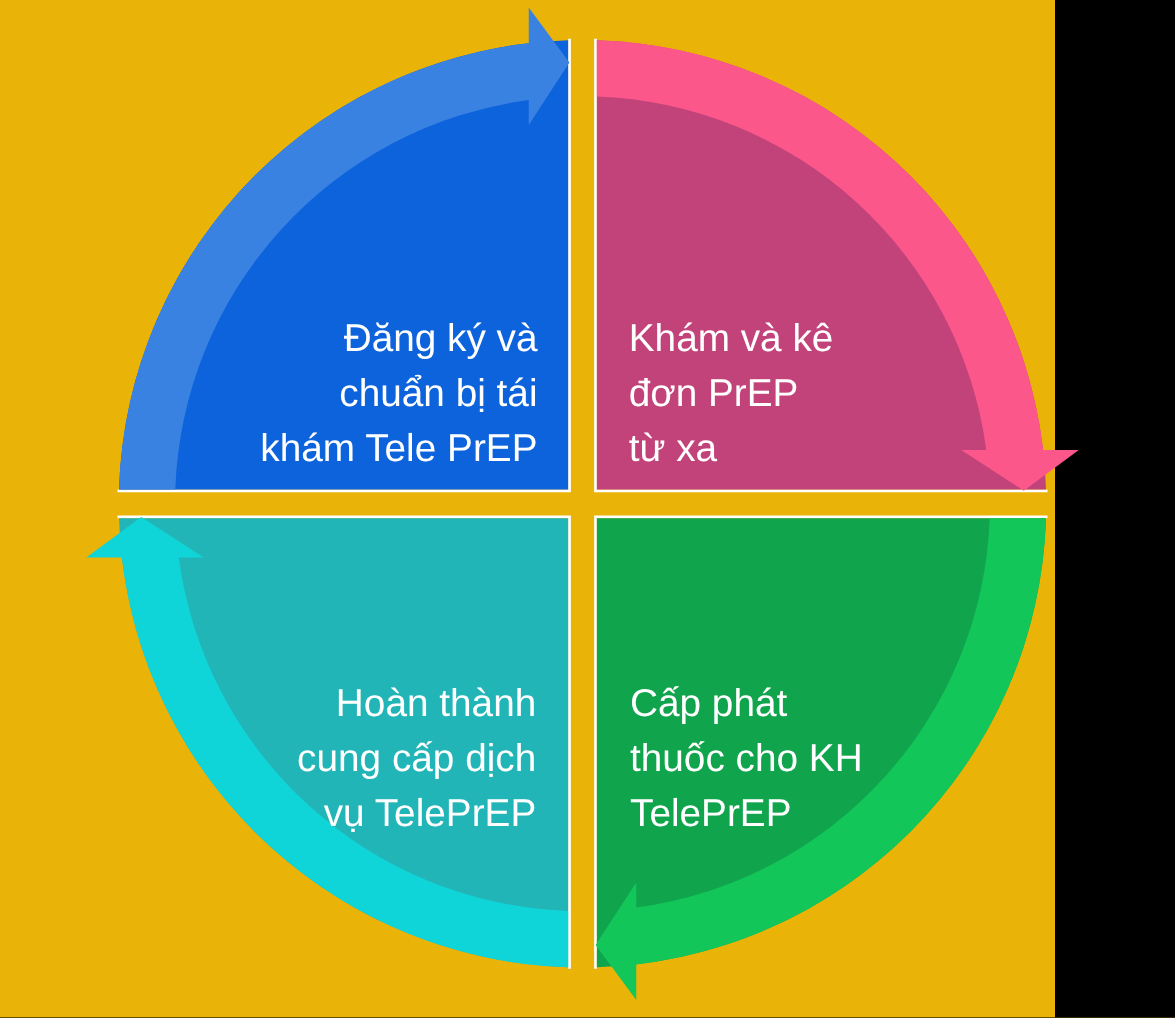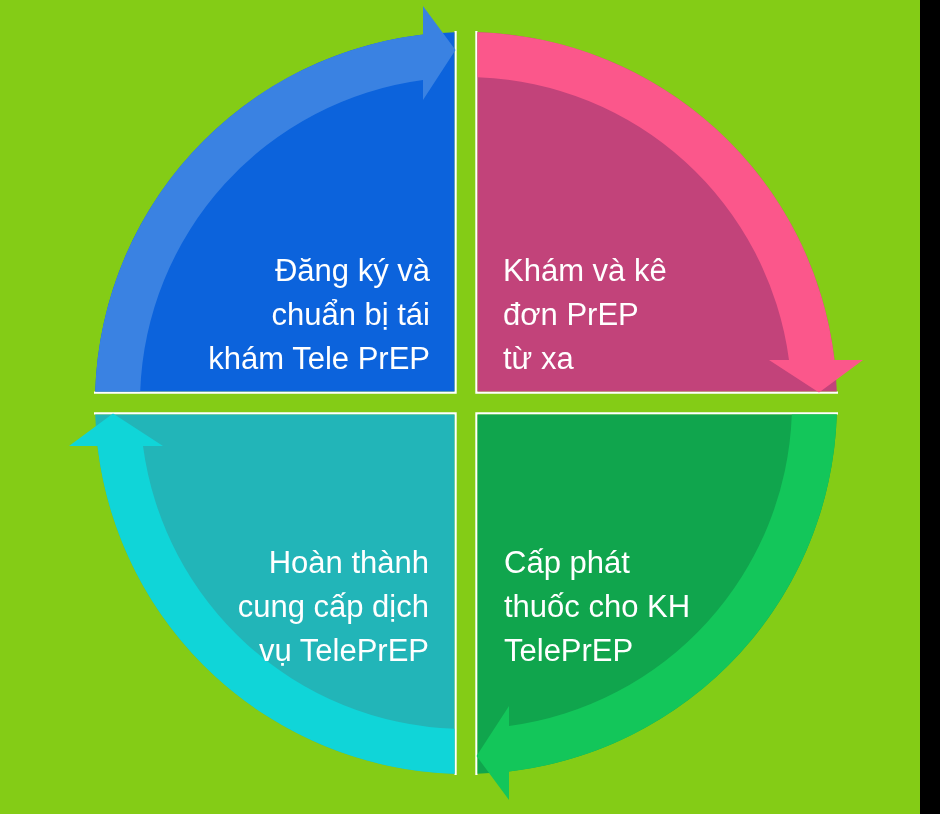--- a/index.html
+++ b/index.html
@@ -5,23 +5,23 @@
   html, body {
     margin: 0;
     padding: 0;
     background: #000000;
     width: 940px;
     height: 814px;
     overflow: hidden;
   }
   .stage {
     position: relative;
-    width: 920px;
+    width: 844px;
     height: 814px;
-    background: #84cc16;
+    background: #eab308;
   }
   .label-line {
     font-family: "Liberation Sans", "DejaVu Sans", sans-serif;
     font-size: 31px;
     fill: #ffffff;
   }
 </style>
 </head>
 <body>
 

